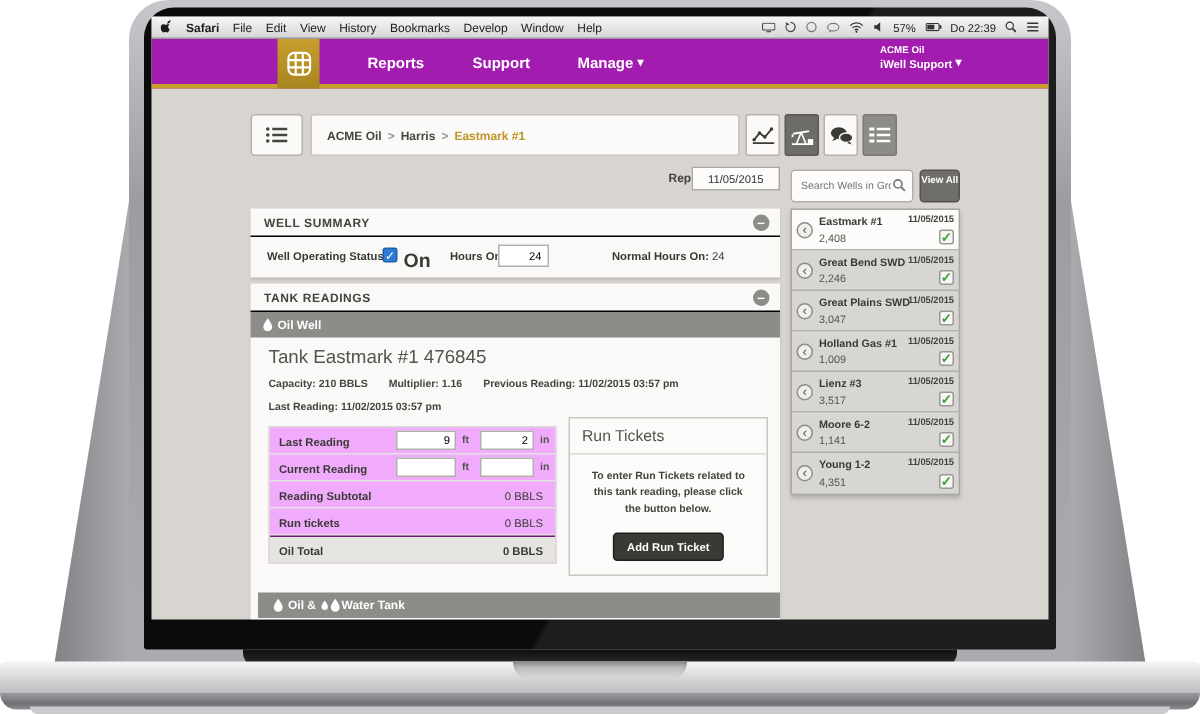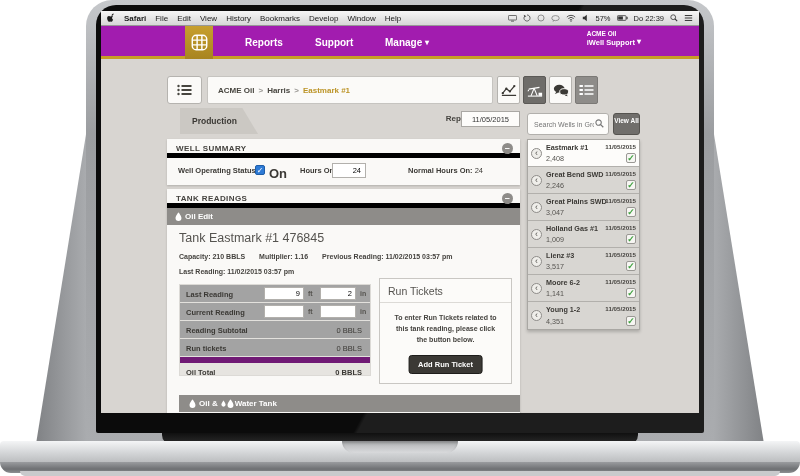--- a/index.html
+++ b/index.html
@@ -78,21 +78,21 @@
     font-size:8px; font-weight:bold; color:#45433f; }
   .rd-input { position:absolute; left:360px; top:100px; width:59px; height:16px;
     background:#fdfcfa; border:1px solid #aaa8a4; font-size:7.5px; color:#333; text-align:center;
     font-family:"Liberation Sans", sans-serif; }
 
   
   .panel { position:absolute; left:66px; width:353px; background:#faf9f7;
     box-shadow:0 1px 2px rgba(0,0,0,.18); }
   .panel-summary { top:128px; height:46px; }
   .panel-tank { top:178px; height:224px; }
-  .sec-head { position:relative; height:19px; border-bottom:5px solid #000000;
+  .sec-head { position:relative; height:19px; border-bottom:1px solid #000000;
     font-size:8px; font-weight:bold; color:#45433f; letter-spacing:.4px; line-height:19px; padding-left:9px; }
   .minus-btn { position:absolute; right:7px; top:4px; width:11px; height:11px; border-radius:50%;
     background:#8e8c89; color:#fff; font-size:9px; line-height:10px; text-align:center; }
 
   .ws-row { position:relative; height:26px; }
   .ws-label { position:absolute; left:11px; top:8px; font-size:7.5px; font-weight:bold; color:#3b3935; }
   .ws-check { position:absolute; left:88px; top:7px; width:10px; height:10px; background:#2e7bd6;
     border:1px solid #1f5ea8; border-radius:2px; color:#fff; font-size:8px; line-height:9px; text-align:center; }
   .ws-on { position:absolute; left:102px; top:8px; font-size:13px; font-weight:bold; color:#3b3935; }
   .ws-hours-label { position:absolute; left:133px; top:8px; font-size:7.5px; font-weight:bold; color:#3b3935; }
@@ -105,31 +105,31 @@
   .tank-bar { position:relative; height:17px; background:#8e8c89; color:#fff;
     font-size:8px; font-weight:bold; line-height:17px; padding-left:8px;
     display:flex; align-items:center; gap:3px; }
   .tank-name { position:absolute; left:12px; font-size:12.5px; color:#55534f; }
   .tn1 { top:42px; }
   .meta-line { position:absolute; left:12px; font-size:7px; font-weight:bold; color:#45433f; white-space:nowrap; }
   .ml1 { top:64px; } .ml2 { top:79px; }
   .meta-line .gap { display:inline-block; width:12px; }
 
   .read-table { position:absolute; left:12px; top:95px; width:192px;
-    border:1px solid #dcdad6; background:#a3a3a3; font-size:7.5px; color:#3b3935; }
+    border:1px solid #dcdad6; background:#f0abfc; font-size:7.5px; color:#3b3935; }
   .rt-row { position:relative; height:18px; border-bottom:1px solid #e3e1dd; }
   .rt-row:last-child { border-bottom:none; }
   .rt-row .lbl { position:absolute; left:6px; top:5px; font-weight:bold; }
   .rt-input { position:absolute; top:2px; height:13px; background:#fff; border:1px solid #b2b0ac;
     font-size:7.5px; text-align:right; padding-right:3px; font-family:"Liberation Sans", sans-serif; }
   .rt-ft-in { position:absolute; top:5px; font-size:7px; font-weight:bold; color:#55534f; }
   .in-ft { left:84px; width:40px; } .u-ft { left:128px; }
   .in-in { left:140px; width:36px; } .u-in { left:180px; }
   .rt-val { position:absolute; right:8px; top:5px; }
-  .rt-total { background:#e6e4e0; border-top:6px solid #701a75; }
+  .rt-total { background:#e6e4e0; border-top:1px solid #701a75; }
   .rt-total .lbl, .rt-total .rt-val { font-weight:bold; }
 
   .run-box { position:absolute; left:212px; top:89px; width:133px; height:106px;
     background:#fcfbf9; border:1px solid #c9c7c3; }
   .run-title { font-size:10.5px; color:#55534f; padding:6px 8px 5px; border-bottom:1px solid #dcdad6; }
   .run-body { font-size:7px; font-weight:bold; color:#45433f; text-align:center;
     padding:10px 12px 0; line-height:1.55; }
   .run-btn { position:absolute; left:50%; transform:translateX(-50%); bottom:9px;
     background:#3b3935; color:#fff; font-size:7.5px; font-weight:bold;
     padding:4px 9px; border-radius:3px; border:1px solid #1e1d1b; white-space:nowrap; }
@@ -289,21 +289,20 @@
     </div>
     <div class="tool-btn gray tb4">
       <svg width="15" height="12" viewBox="0 0 15 12">
           <rect x="0.5" y="1" width="3.4" height="2" fill="#fff"></rect>
           <rect x="0.5" y="5" width="3.4" height="2" fill="#fff"></rect>
           <rect x="0.5" y="9" width="3.4" height="2" fill="#fff"></rect>
           <path d="M5.5 2h9M5.5 6h9M5.5 10h9" stroke="#fff" stroke-width="1.6"></path>
         </svg>
     </div>
 
-    <div class="prod-tab">Production</div>
     <div class="rd-label">Report Date</div>
     <input class="rd-input" value="11/05/2015" style="">
 
     <div class="panel panel-summary">
       <div class="sec-head"><span>WELL SUMMARY</span>
         <div class="minus-btn">–</div>
       </div>
       <div class="ws-row">
         <span class="ws-label">Well Operating Status</span>
         <span class="ws-check">✓</span>
@@ -315,21 +314,21 @@
     </div>
 
     <div class="panel panel-tank">
       <div class="sec-head"><span>TANK READINGS</span>
         <div class="minus-btn">–</div>
       </div>
       <div class="tank-bar">
         <svg width="7" height="9" viewBox="0 0 8 10">
             <path d="M4 0C4 0 .6 4.4.6 6.6a3.4 3.4 0 0 0 6.8 0C7.4 4.4 4 0 4 0Z" fill="#fff"></path>
           </svg>
-        <span>Oil Edit</span>
+        <span>Oil Well</span>
       </div>
       <div class="tank-name tn1">Tank Eastmark #1 476845</div>
       <div class="meta-line ml1">
         <span>Capacity:</span> <span>210 BBLS</span><span class="gap"></span>
         <span>Multiplier:</span> <span>1.16</span><span class="gap"></span>
         <span>Previous Reading:</span> <span>11/02/2015 03:57 pm</span>
       </div>
       <div class="meta-line ml2">
         <span>Last Reading:</span> <span>11/02/2015 03:57 pm</span>
       </div>
@@ -362,21 +361,21 @@
           <span class="rt-val">0 BBLS</span>
         </div>
       </div>
 
       <div class="run-box">
         <div class="run-title">Run Tickets</div>
         <div class="run-body"><span>To enter </span><span>Run Tickets</span><span> related to this tank reading, please click the button below.</span></div>
         <div class="run-btn">Add Run Ticket</div>
       </div>
 
-      <div class="tank-bar" style="position:absolute;left:12px;right:0;top:206px;padding-left:10px;">
+      <div class="tank-bar" style="position:absolute;left:5px;right:0;top:206px;padding-left:10px;">
         <svg width="7" height="9" viewBox="0 0 8 10">
             <path d="M4 0C4 0 .6 4.4.6 6.6a3.4 3.4 0 0 0 6.8 0C7.4 4.4 4 0 4 0Z" fill="#fff"></path>
           </svg>
         <span>Oil &amp;</span>
         <svg width="5" height="7" viewBox="0 0 8 10">
             <path d="M4 0C4 0 .6 4.4.6 6.6a3.4 3.4 0 0 0 6.8 0C7.4 4.4 4 0 4 0Z" fill="#fff"></path>
           </svg>
           <svg width="7" height="9" viewBox="0 0 8 10" style="margin-left:-2px;">
             <path d="M4 0C4 0 .6 4.4.6 6.6a3.4 3.4 0 0 0 6.8 0C7.4 4.4 4 0 4 0Z" fill="#fff"></path>
           </svg>

